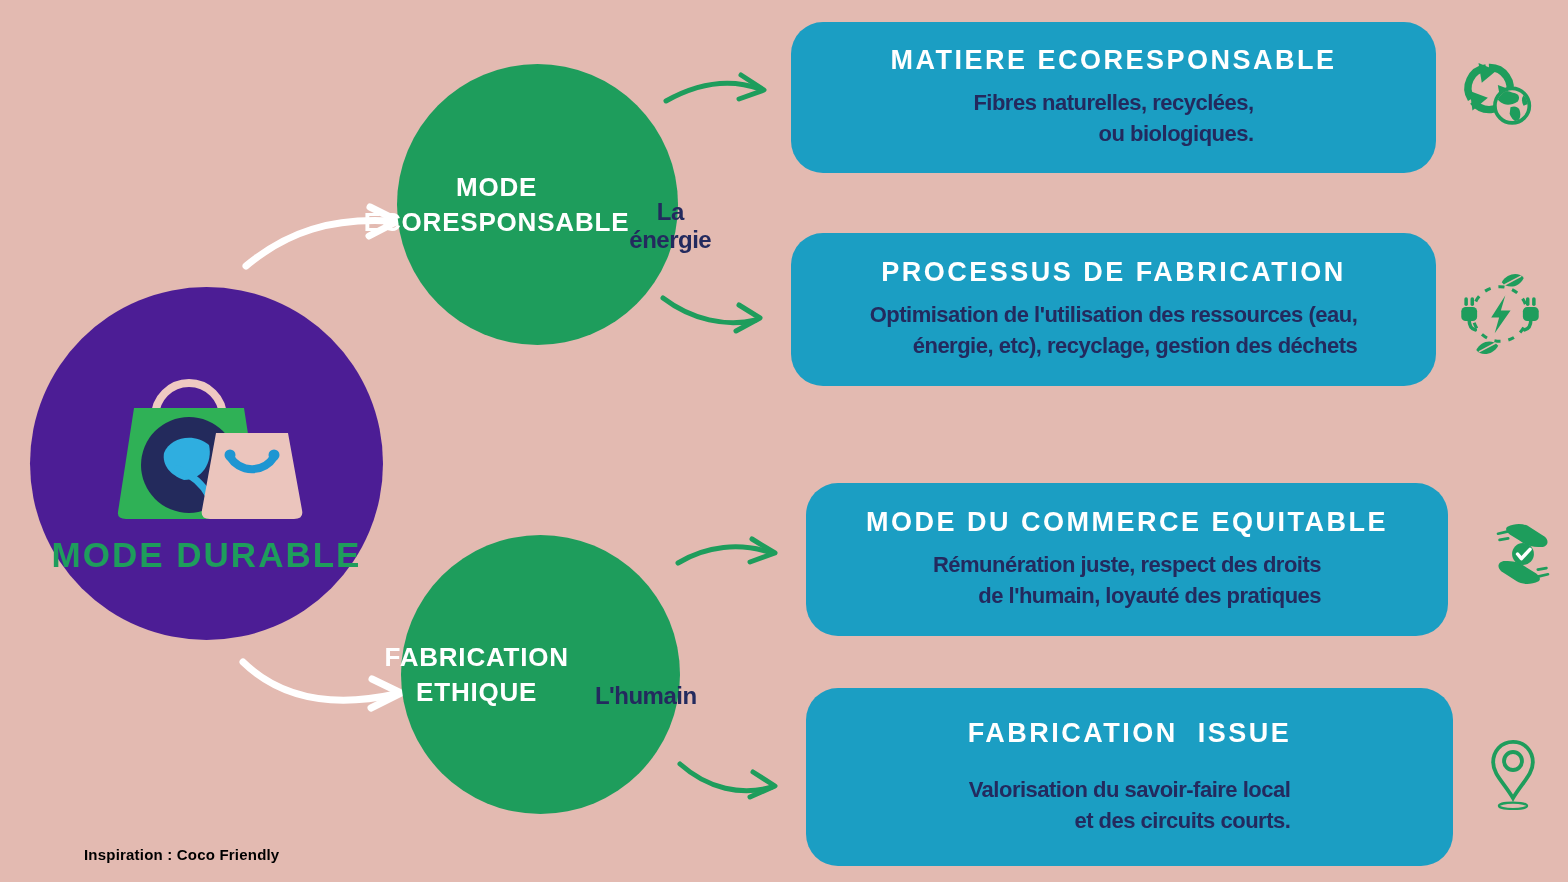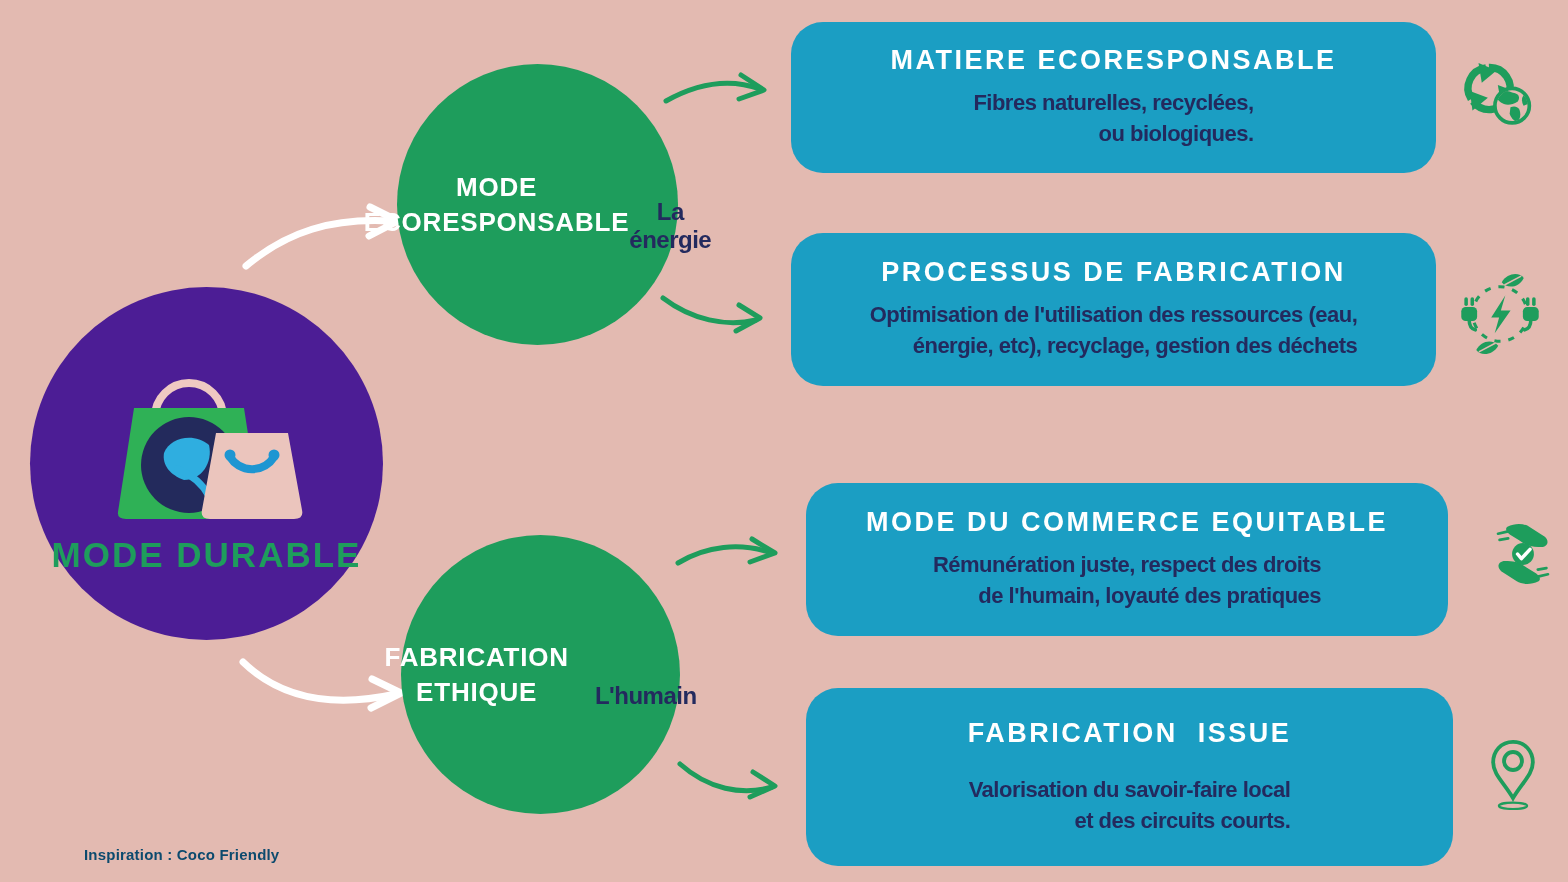--- a/index.html
+++ b/index.html
@@ -54,21 +54,21 @@
   
   .side-icon{ position:absolute; }
   .icon--recycle{ left:1458px; top:52px;  width:82px; height:86px; }
   .icon--energy { left:1456px; top:270px; width:88px; height:88px; }
   .icon--hands  { left:1484px; top:512px; width:78px; height:84px; }
   .icon--pin    { left:1481px; top:733px; width:64px; height:88px; }
   
   .arrows{ position:absolute; left:0; top:0; width:1568px; height:882px; pointer-events:none; }
   
   .credit{
-    position:absolute; left:84px; top:846px; color:#0c4a6e;
+    position:absolute; left:84px; top:846px; color:#000000;
     font-weight:bold; font-size:15px; letter-spacing:0.2px;
   }
 </style>
 </head>
 <body>
 
 <div class="canvas">
 
   <svg class="arrows" viewBox="0 0 1568 882">
     <g fill="none" stroke="#FFFFFF" stroke-width="7" stroke-linecap="round" stroke-linejoin="round">

